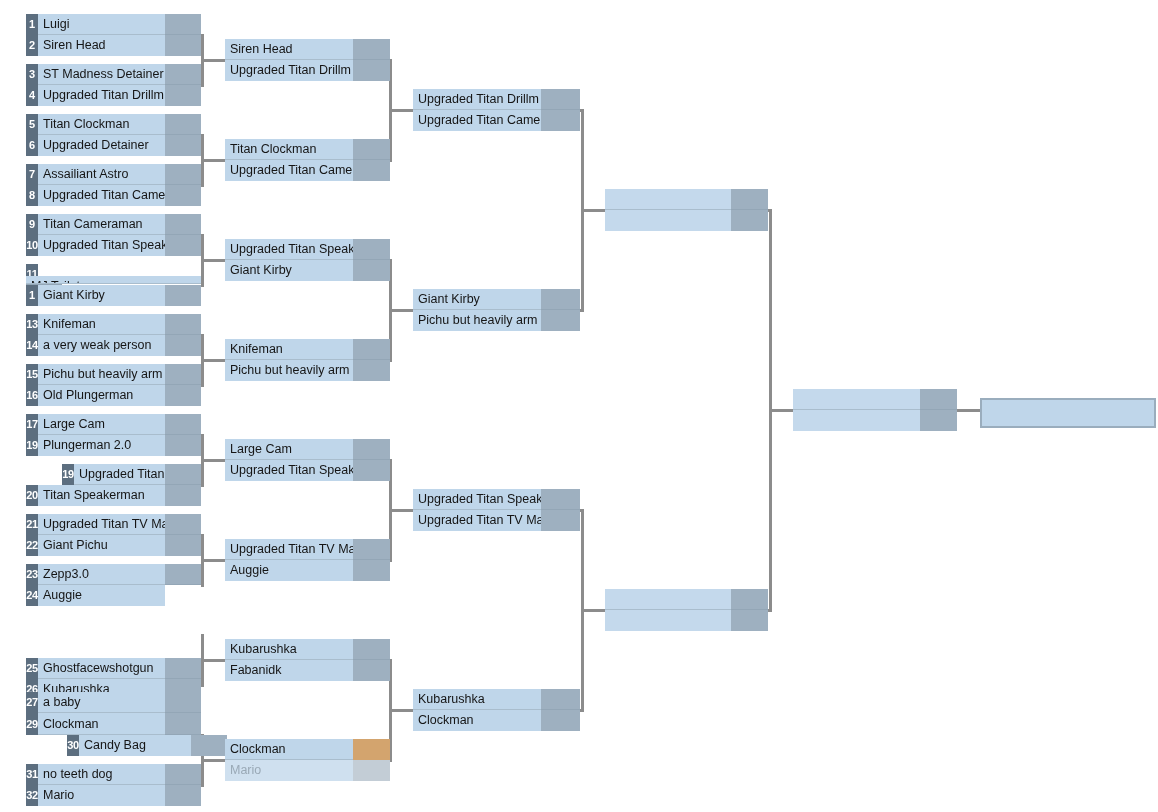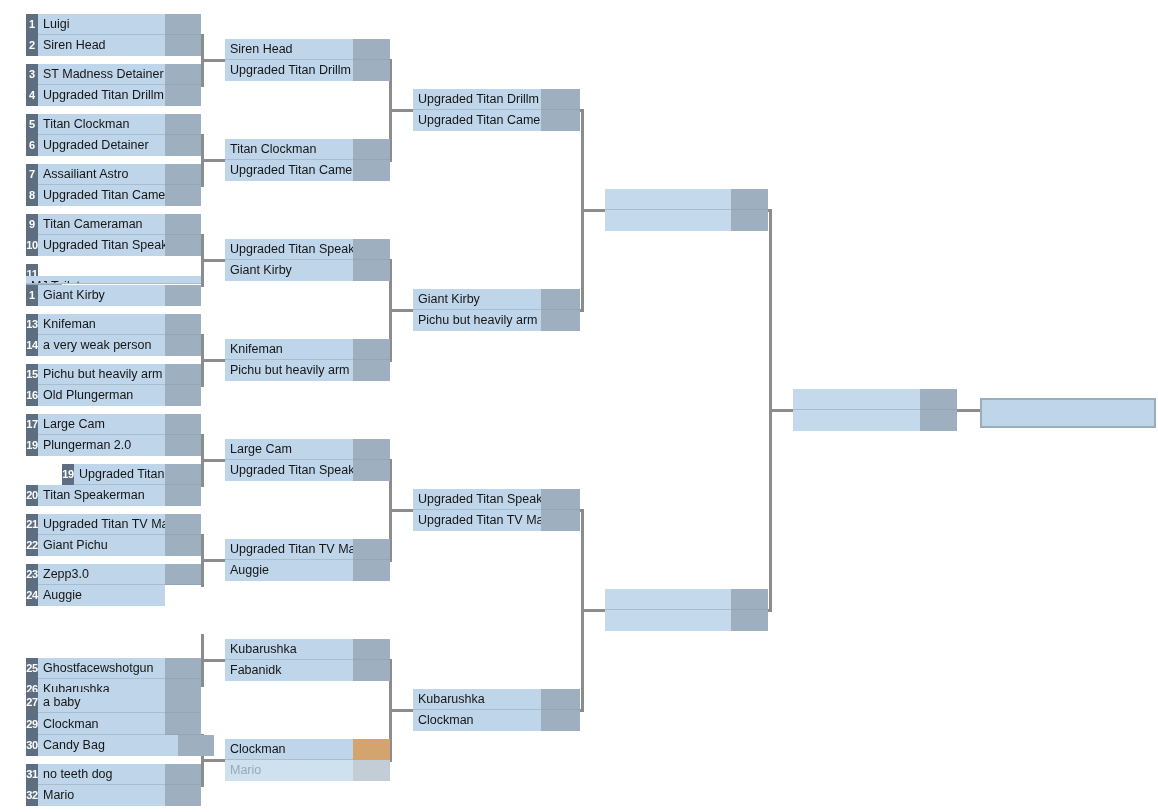--- a/index.html
+++ b/index.html
@@ -322,21 +322,21 @@
         <div class="name">Fabanidk</div>
         <div class="score" style="width: 36px;"></div>
       </div>
     </div>
     <div class="match" style="left: 26px; top: 714px; width: 175px; height: 42px;">
       <div class="slot top" style="width: 175px;">
         <div class="seed">29</div>
         <div class="name">Clockman</div>
         <div class="score" style="width: 36px;"></div>
       </div>
-      <div class="slot bot" style="width: 188px;">
+      <div class="slot bot" style="width: 160px; margin-left: 41px;">
         <div class="seed">30</div>
         <div class="name">Candy Bag</div>
         <div class="score" style="width: 36px;"></div>
       </div>
     </div>
     <div class="match" style="left: 26px; top: 764px; width: 175px; height: 42px;">
       <div class="slot top" style="width: 175px;">
         <div class="seed">31</div>
         <div class="name">no teeth dog</div>
         <div class="score" style="width: 36px;"></div>

